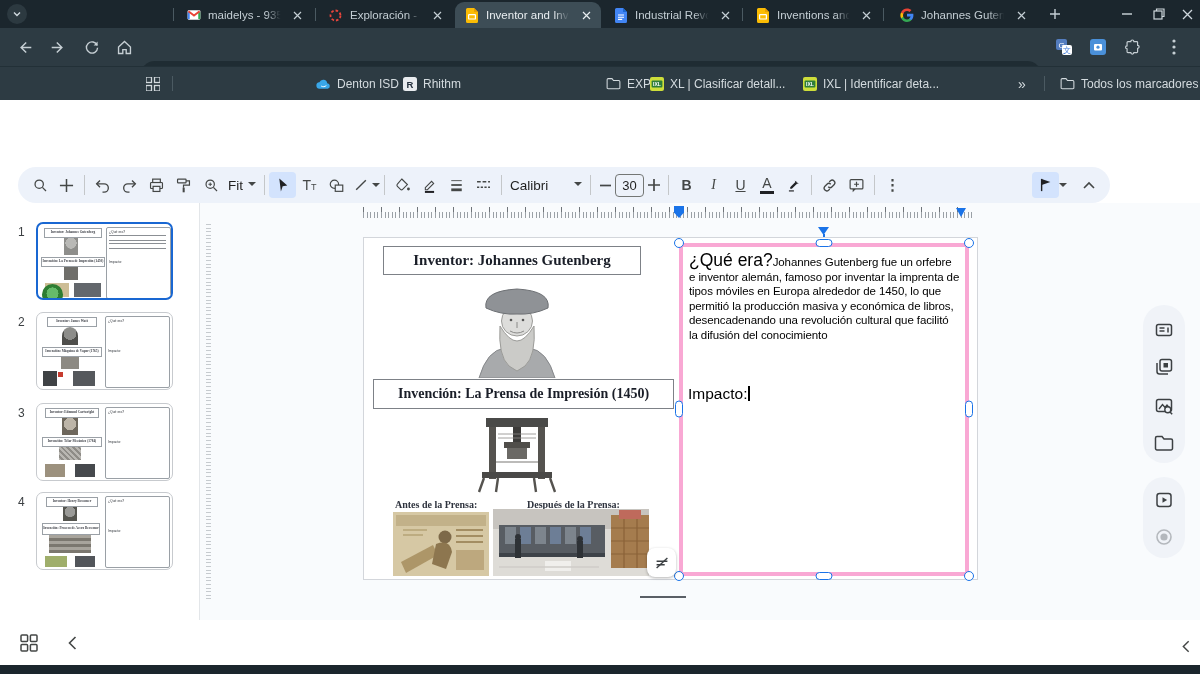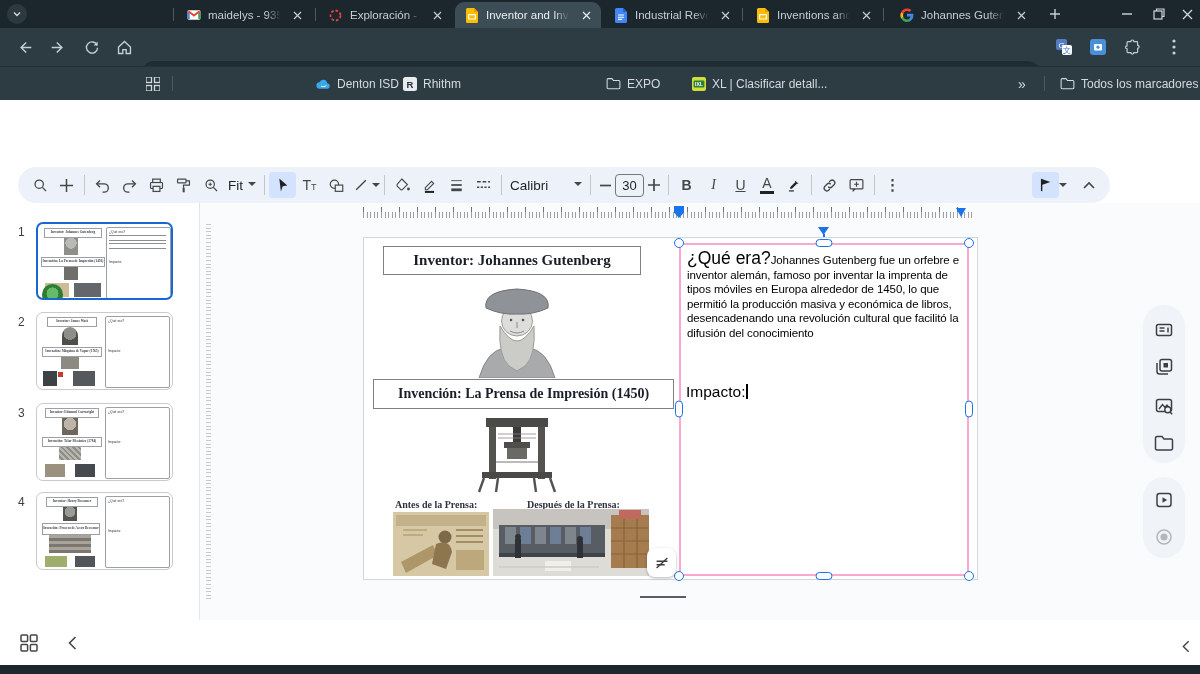--- a/index.html
+++ b/index.html
@@ -82,21 +82,21 @@
                            repeating-linear-gradient(90deg,#70757a 0 1px,transparent 1px 18px);
           background-size:100% 6px,100% 11px;background-position:left bottom,left bottom;background-repeat:repeat-x;}
   .vruler{position:absolute;left:203px;top:224px;width:8px;height:375px;
           background-image:repeating-linear-gradient(#b9bec3 0 1px,transparent 1px 3.6px);
           background-size:5px 100%;background-position:right top;background-repeat:repeat-y;opacity:.8;}
   .slidepage{position:absolute;left:363px;top:237px;width:615px;height:343px;background:#fff;
              border:1px solid #d3d6db;box-sizing:border-box;}
   .serifbox{position:absolute;border:1px solid #7d8187;display:flex;align-items:center;justify-content:center;
             font-family:"Liberation Serif",serif;font-weight:bold;color:#1a1e28;background:#fff;}
   .sl-label{position:absolute;font-family:"Liberation Serif",serif;font-weight:bold;color:#2e333e;font-size:10px;white-space:nowrap;}
-  .textbox{position:absolute;left:679px;top:243px;width:290px;height:333px;border:2px solid #f9a8d4;
+  .textbox{position:absolute;left:679px;top:243px;width:290px;height:333px;border:4px solid #f9a8d4;
            box-sizing:border-box;background:transparent;}
   .tb-body{margin:6px 5px 0 6px;font-size:11.5px;line-height:14.6px;color:#000;letter-spacing:-.1px;}
   .tb-q{font-size:17.5px;letter-spacing:0;}
   .impacto{position:absolute;left:5px;top:138px;font-size:15.5px;color:#000;}
   .cursorbar{display:inline-block;width:1.5px;height:15px;background:#000;vertical-align:-2px;margin-left:1px;}
   .hnd{position:absolute;background:#fff;border:1.8px solid #1a73e8;box-sizing:border-box;transform:translate(-50%,-50%);}
   .hnd-c{width:10px;height:10px;border-radius:50%;}
   .hnd-h{width:17px;height:8px;border-radius:4px;}
   .hnd-v{width:8px;height:17px;border-radius:4px;}
   .rmark{position:absolute;background:#1a73e8;}
@@ -357,29 +357,39 @@
       <span>Rhithm</span>
     </div>
     <div class="bmitem" style="left:606px;">
       <span>
           <svg width="15" height="13" viewBox="0 0 20 17">
             <path d="M1.5 3.5A1.5 1.5 0 0 1 3 2h5l2 2.5h7A1.5 1.5 0 0 1 18.5 6v8A1.5 1.5 0 0 1 17 15.5H3A1.5 1.5 0 0 1 1.5 14z" stroke="#d4dbdf" stroke-width="1.4" fill="none"></path>
           </svg>
         </span>
       <span>EXPO</span>
     </div>
-    <div class="bmitem" style="left:692px;">
+    <div class="bmitem" style="left:650px;">
       <span>
           <svg width="14" height="14" viewBox="0 0 14 14">
             <rect width="14" height="14" rx="2" fill="#cede3a"></rect>
             <rect x="1.6" y="3.5" width="10.8" height="7" rx="1" fill="#2f7d3a"></rect>
             <text x="7" y="8.9" font-size="5" font-family="Liberation Sans" font-weight="bold" fill="#fff" text-anchor="middle">IXL</text>
           </svg>
         </span>
       <span>XL | Clasificar detall...</span>
+    </div>
+    <div class="bmitem" style="left:803px;">
+      <span>
+          <svg width="14" height="14" viewBox="0 0 14 14">
+            <rect width="14" height="14" rx="2" fill="#cede3a"></rect>
+            <rect x="1.6" y="3.5" width="10.8" height="7" rx="1" fill="#2f7d3a"></rect>
+            <text x="7" y="8.9" font-size="5" font-family="Liberation Sans" font-weight="bold" fill="#fff" text-anchor="middle">IXL</text>
+          </svg>
+        </span>
+      <span>IXL | Identificar deta...</span>
     </div>
     <div class="bmitem" style="left:1018px;font-size:14px;">
         <span>»</span>
       </div>
     <div class="bmsep" style="left:1044px;"></div>
     <div class="bmitem" style="left:1060px;">
       <span>
           <svg width="15" height="13" viewBox="0 0 20 17">
             <path d="M1.5 3.5A1.5 1.5 0 0 1 3 2h5l2 2.5h7A1.5 1.5 0 0 1 18.5 6v8A1.5 1.5 0 0 1 17 15.5H3A1.5 1.5 0 0 1 1.5 14z" stroke="#d4dbdf" stroke-width="1.4" fill="none"></path>
           </svg>

